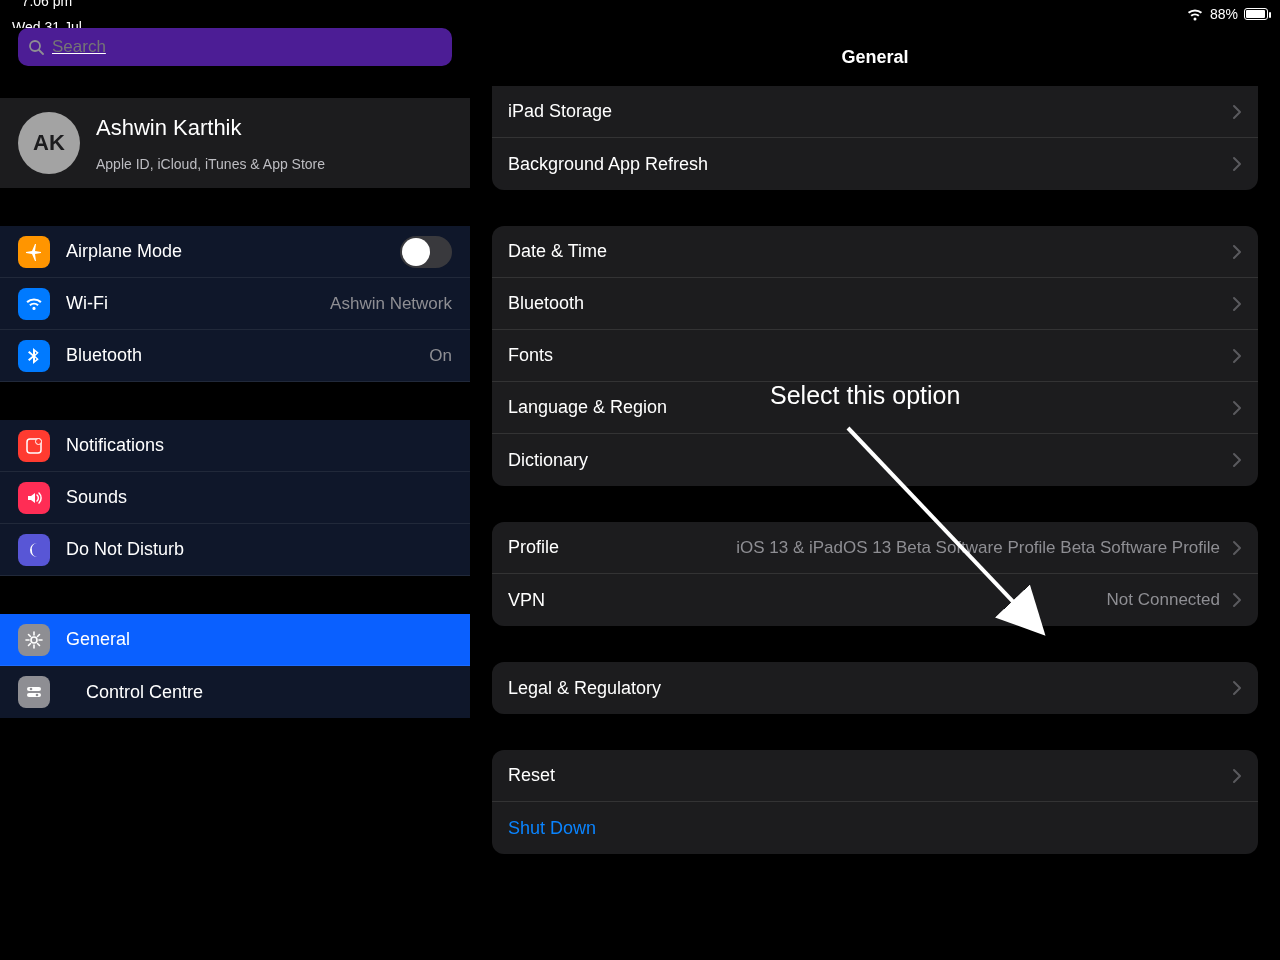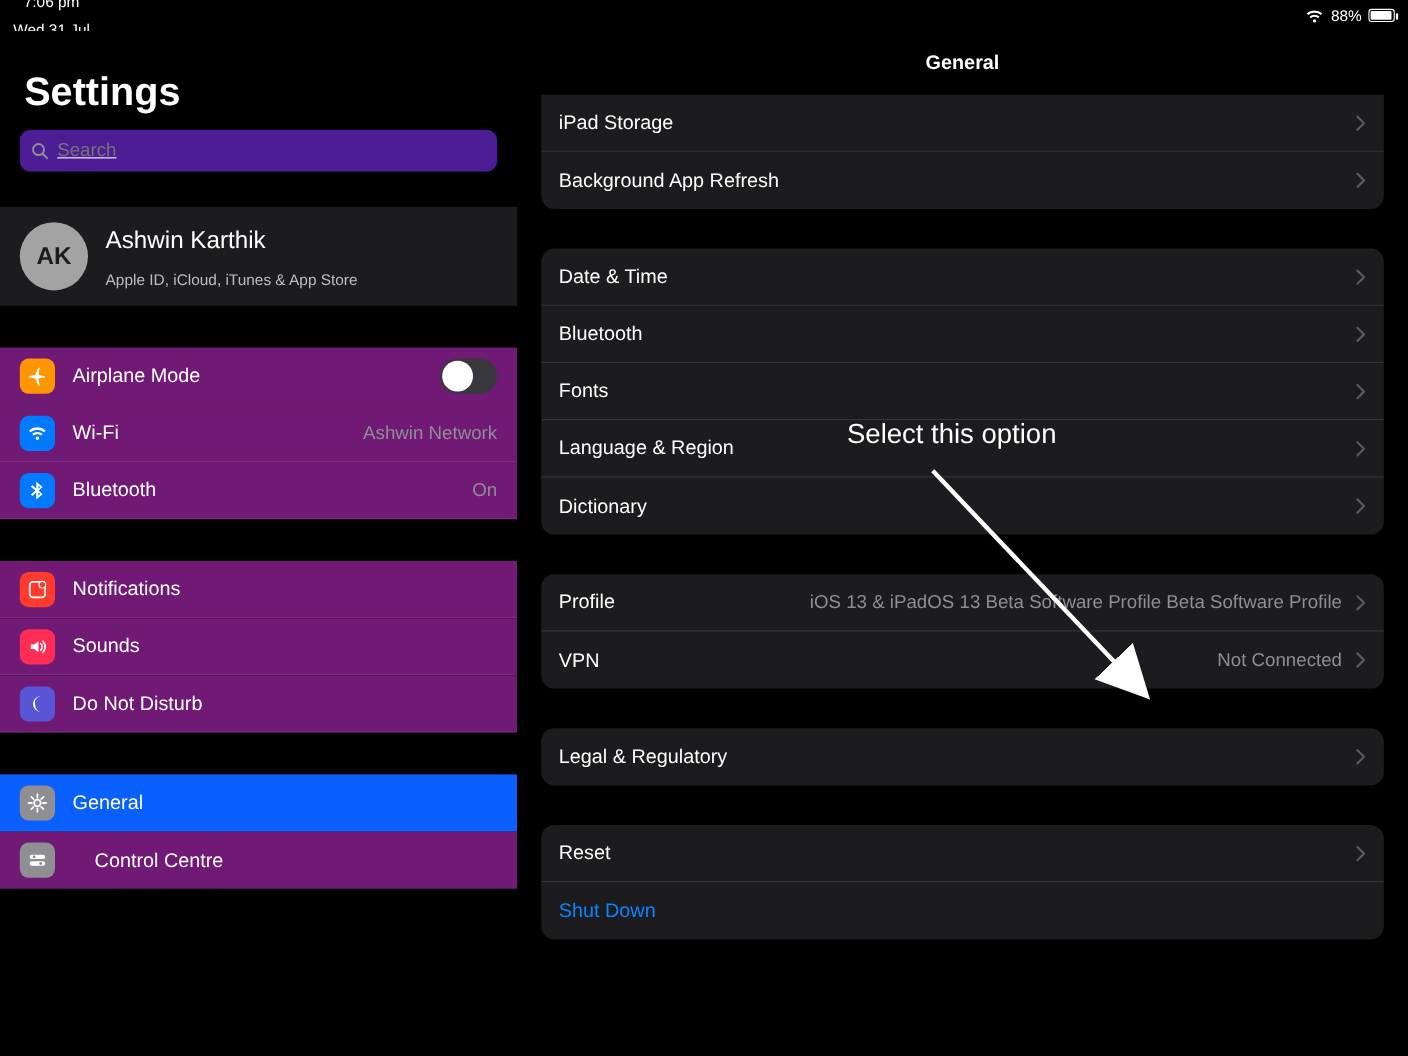--- a/index.html
+++ b/index.html
@@ -18,21 +18,21 @@
 .search-wrap { padding:0 18px 14px 18px; }
 .search-box { background:#4c1d95; border-radius:10px; height:38px; display:flex; align-items:center; padding:0 10px; gap:8px;text-decoration:underline; }
 .search-box input { background:transparent; border:none; outline:none; color:#8e8e93; font-size:17px; flex:1; }
 .search-icon svg { display:block; }
 .account-row { background:#1c1c1e; display:flex; align-items:center; gap:16px; padding:14px 18px; margin-top:8px; }
 .avatar { width:62px; height:62px; border-radius:50%; background:#a3a3a3; display:flex; align-items:center; justify-content:center; font-size:22px; color:#1c1c1e; font-weight:700; }
 .account-text { display:flex; flex-direction:column; gap:15px; }
 .account-name { font-size:22px; }
 .account-sub { font-size:14px; color:#bdbdc2; }
 .group-gap { height:38px; }
-.list-row { display:flex; align-items:center; height:52px; padding:0 18px; background:#701a75; gap:16px; border-bottom:1px solid rgba(255,255,255,0.08); }
+.list-row { display:flex; align-items:center; height:52px; padding:0 18px; background:#0f172a; gap:16px; border-bottom:1px solid rgba(255,255,255,0.08); }
 .list-row:last-child { border-bottom:none;gap:36px; }
 .list-row.active { background:#0a60ff; }
 .app-icon { width:32px; height:32px; border-radius:8px; display:flex; align-items:center; justify-content:center; flex:none; }
 .app-icon svg { display:block; }
 .row-label { flex:1; font-size:18px; color:#fff; }
 .row-detail { font-size:17px; color:#8e8e93; }
 .toggle { width:52px; height:32px; background:#39393d; border-radius:16px; position:relative; }
 .toggle .knob { position:absolute; left:2px; top:2px; width:28px; height:28px; border-radius:50%; background:#fff; }
 
 .detail { flex:1; background:#000; display:flex; flex-direction:column; overflow:hidden; position:relative; }
@@ -67,21 +67,20 @@
       </span>
       <span>88%</span>
       <span class="battery-icon">
           <span class="battery-fill"></span>
         </span>
     </div>
   </div>
 
   <div class="content">
     <div class="sidebar">
-      <div class="sidebar-title">Settings</div>
       <div class="search-wrap">
         <div class="search-box">
           <span class="search-icon">
             <svg width="16" height="16" viewBox="0 0 16 16">
                 <circle cx="7" cy="7" r="5" stroke="#8e8e93" stroke-width="1.8" fill="none"></circle>
                 <line x1="11" y1="11" x2="15" y2="15" stroke="#8e8e93" stroke-width="1.8" stroke-linecap="round"></line>
               </svg>
           </span>
           <input type="text" placeholder="Search" style="">
         </div>

